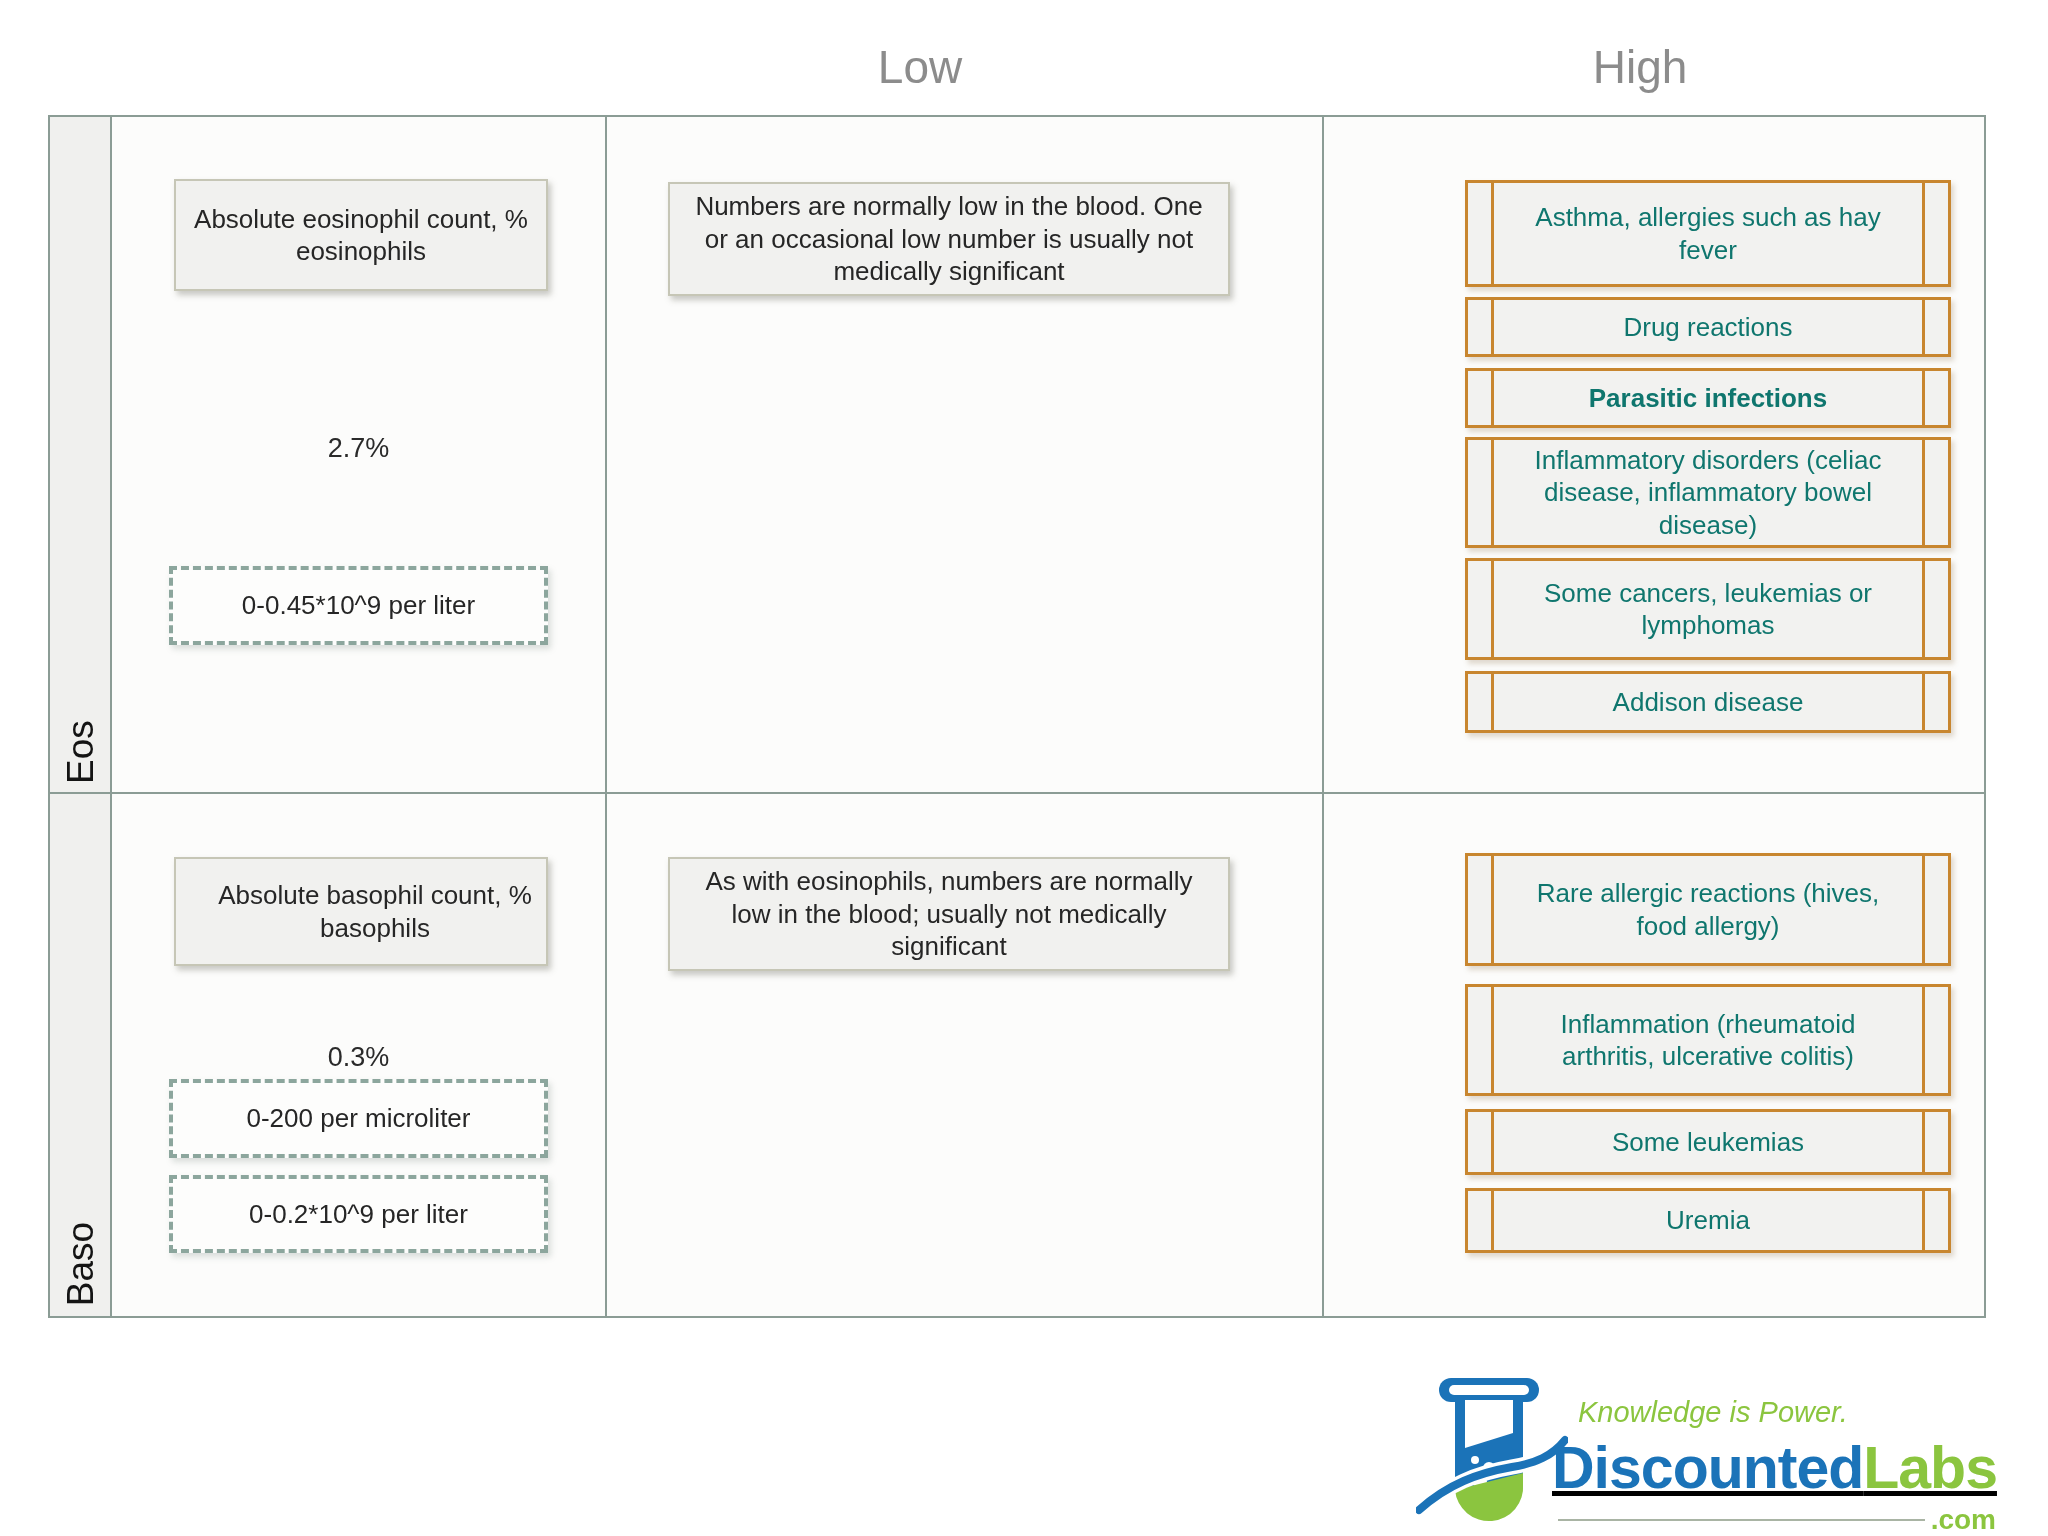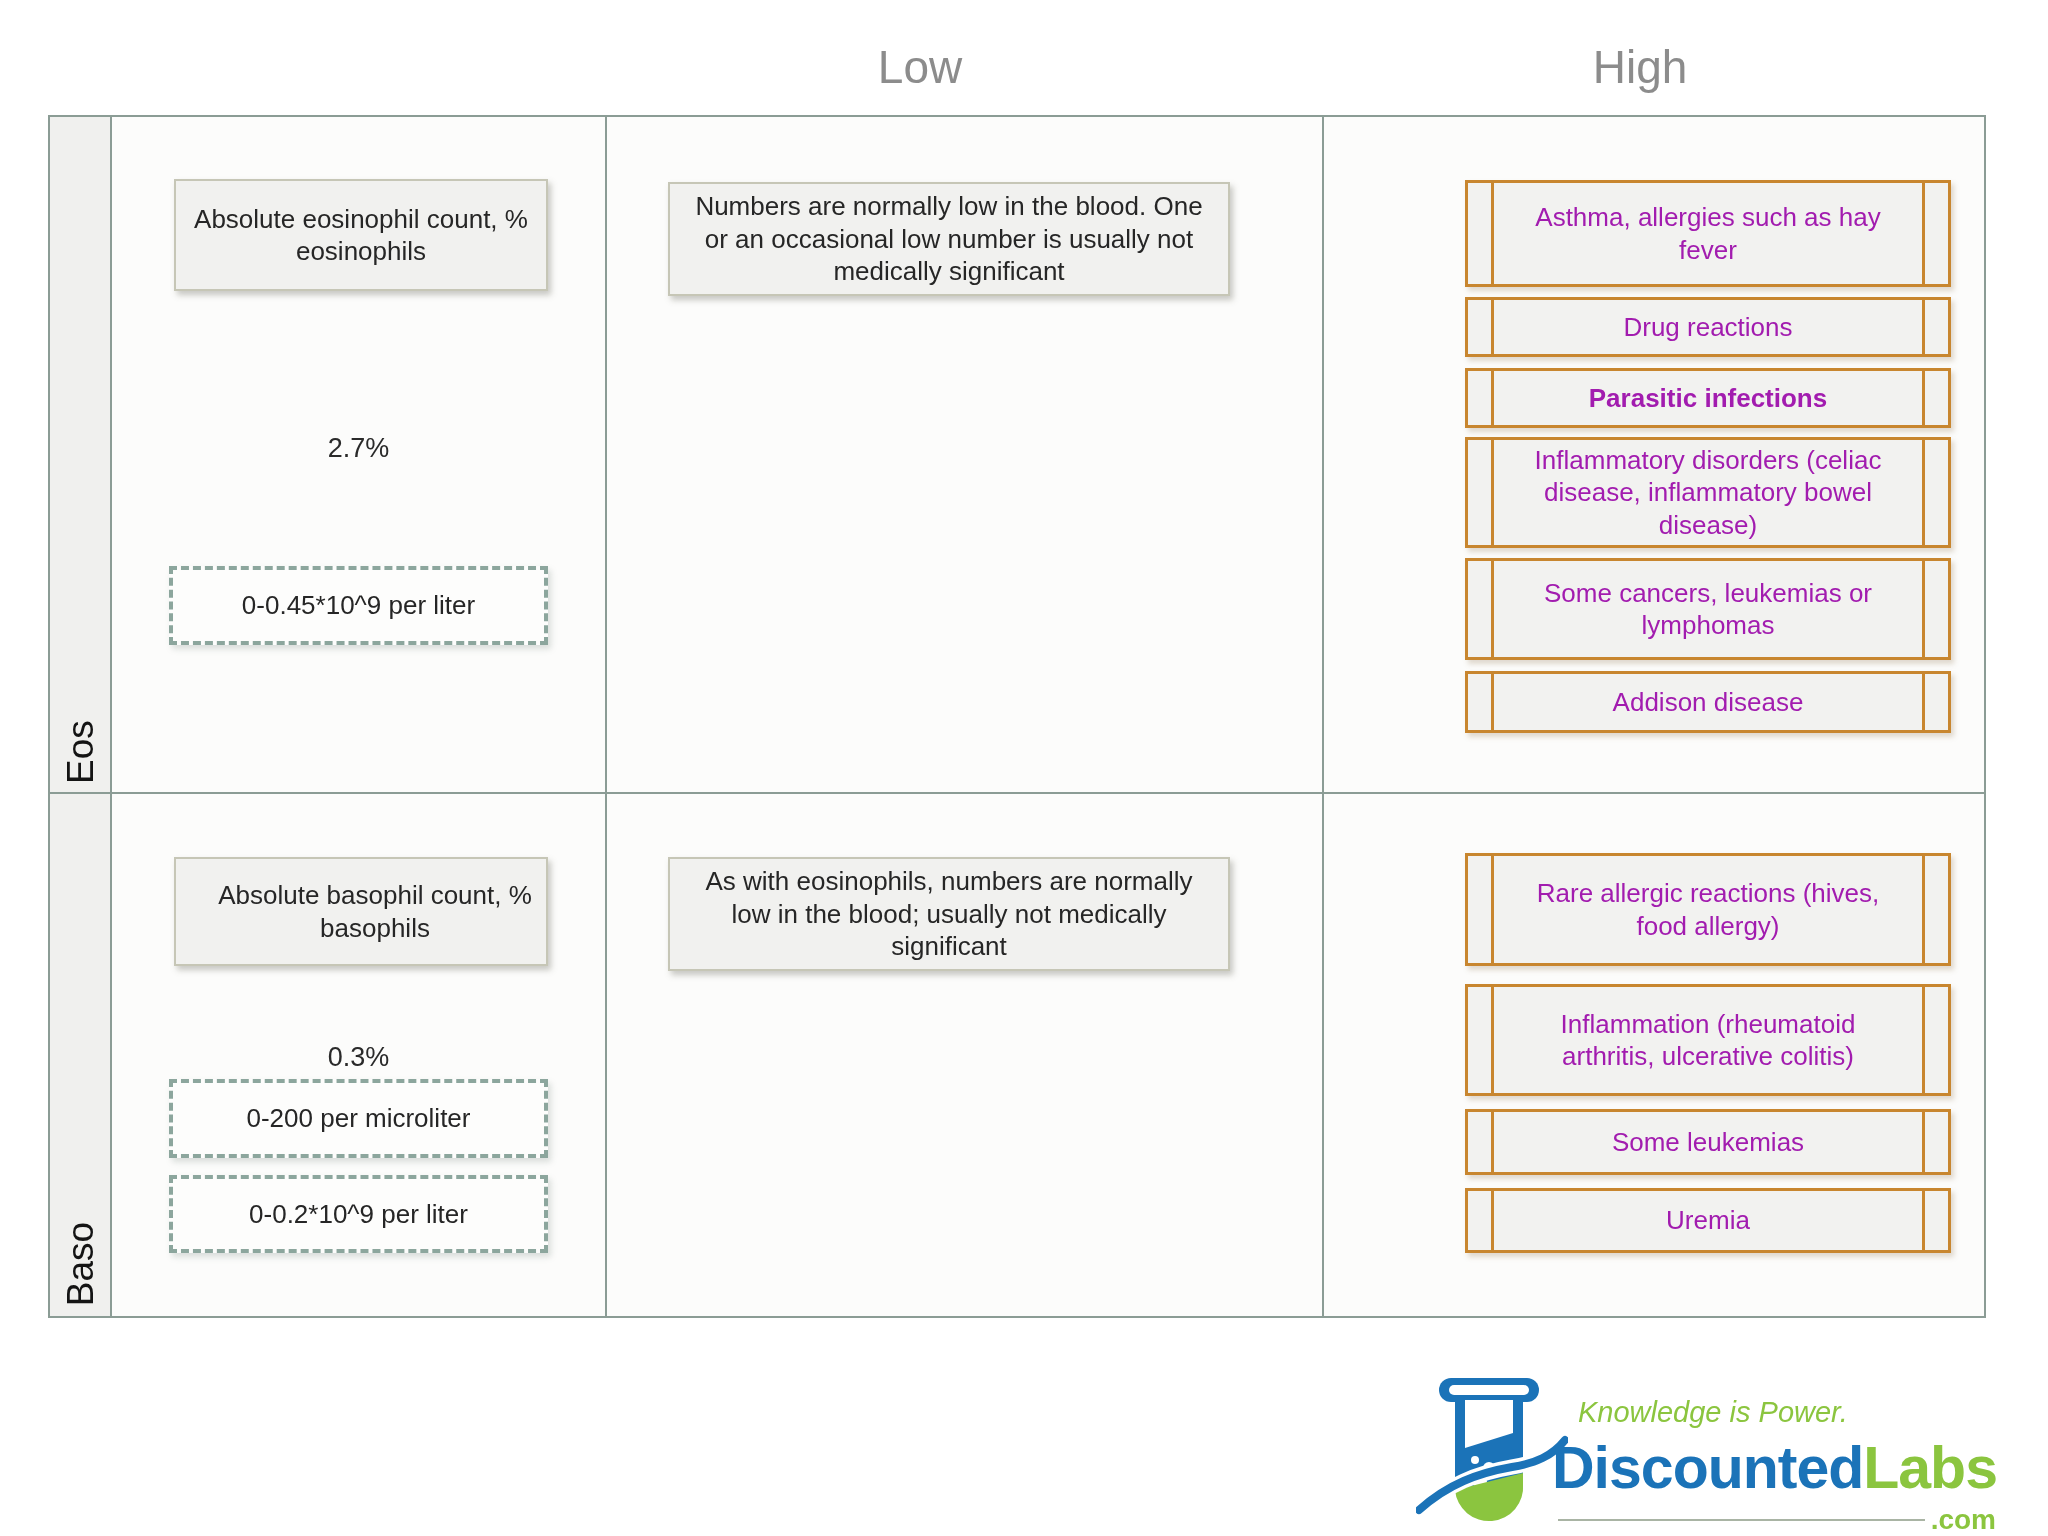--- a/index.html
+++ b/index.html
@@ -36,32 +36,32 @@
     display:flex;align-items:center;justify-content:center;text-align:center;
     font-size:26px;color:#262626;}
 
   .pct{position:absolute;left:119px;width:379px;text-align:center;
     font-size:27px;color:#2a2a2a;}
 
   .hbox{position:absolute;left:1415px;width:486px;background:#f2f2f0;
     border:3px solid var(--orange);
     box-shadow:3px 4px 5px rgba(140,110,70,.25);
     display:flex;align-items:center;justify-content:center;text-align:center;
-    white-space:pre-line;font-size:26px;color:#a21caf;line-height:1.25;}
+    white-space:pre-line;font-size:26px;color:#0f766e;line-height:1.25;}
   .hbox::before,.hbox::after{content:"";position:absolute;top:0;bottom:0;
     width:3px;background:var(--orange);}
   .hbox::before{left:23px}
   .hbox::after{right:23px}
 
   .logo{position:absolute;left:1412px;top:1368px;width:590px;height:168px;}
   .flask{position:absolute;left:4px;top:4px;}
   .tagline{position:absolute;left:166px;top:28px;font-size:29px;font-style:italic;
     color:var(--green);}
   .brand{position:absolute;left:140px;top:66px;font-size:59px;font-weight:700;
-    letter-spacing:-1px;white-space:nowrap;}
+    letter-spacing:-1px;white-space:nowrap;text-decoration:underline;}
   .brand .b1{color:var(--blue);} .brand .b2{color:var(--green);}
   .domrow{position:absolute;left:146px;top:136px;width:438px;display:flex;
     align-items:center;}
   .rule{flex:1;height:2px;background:#a9b4a4;}
   .domain{font-size:28px;font-weight:700;color:var(--green);margin-left:6px;text-align:right;}
 </style>
 </head>
 <body>
 
 <div class="canvas">

